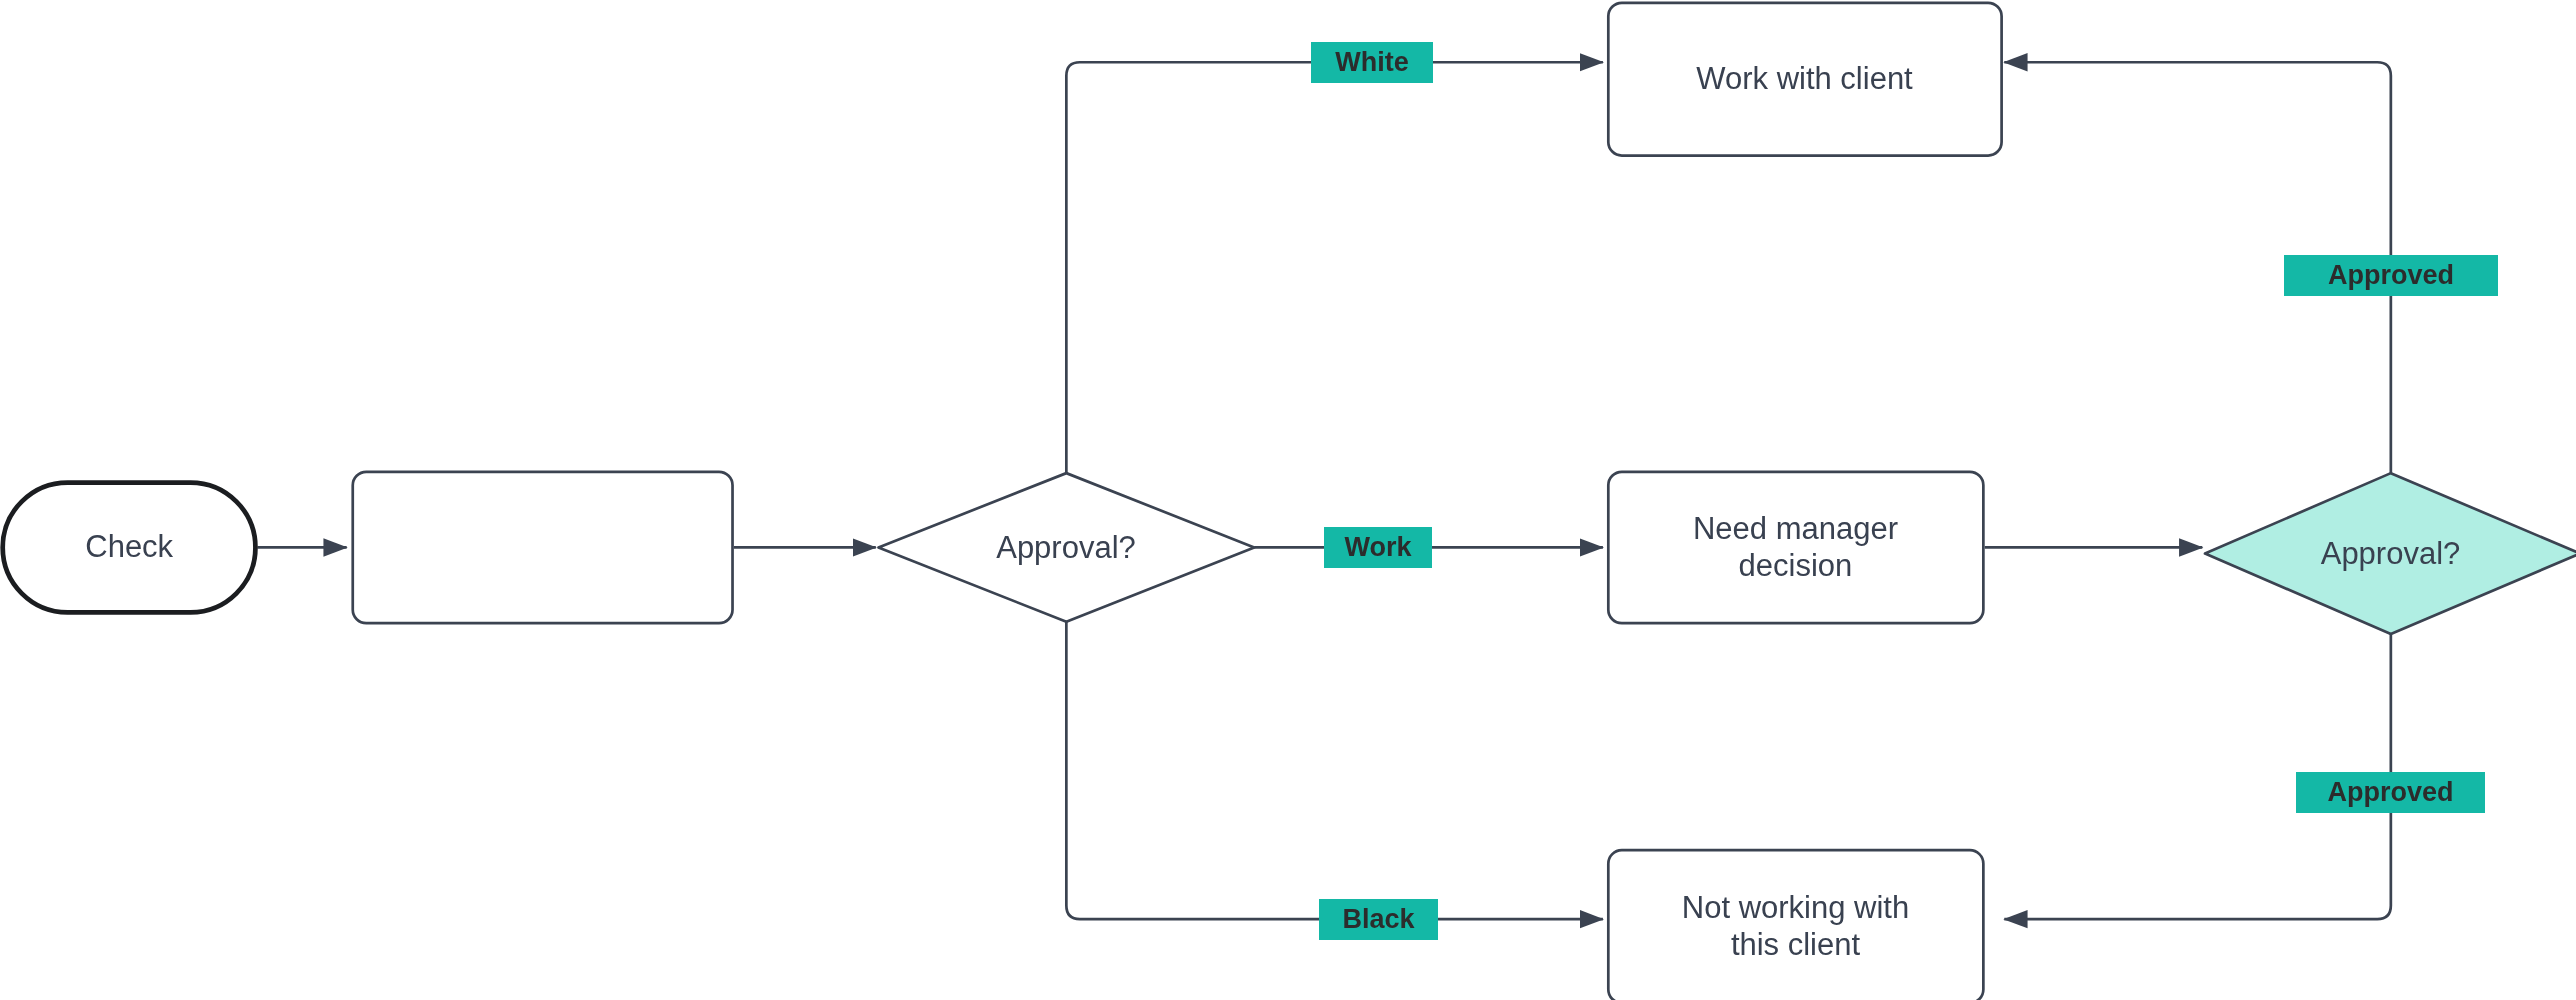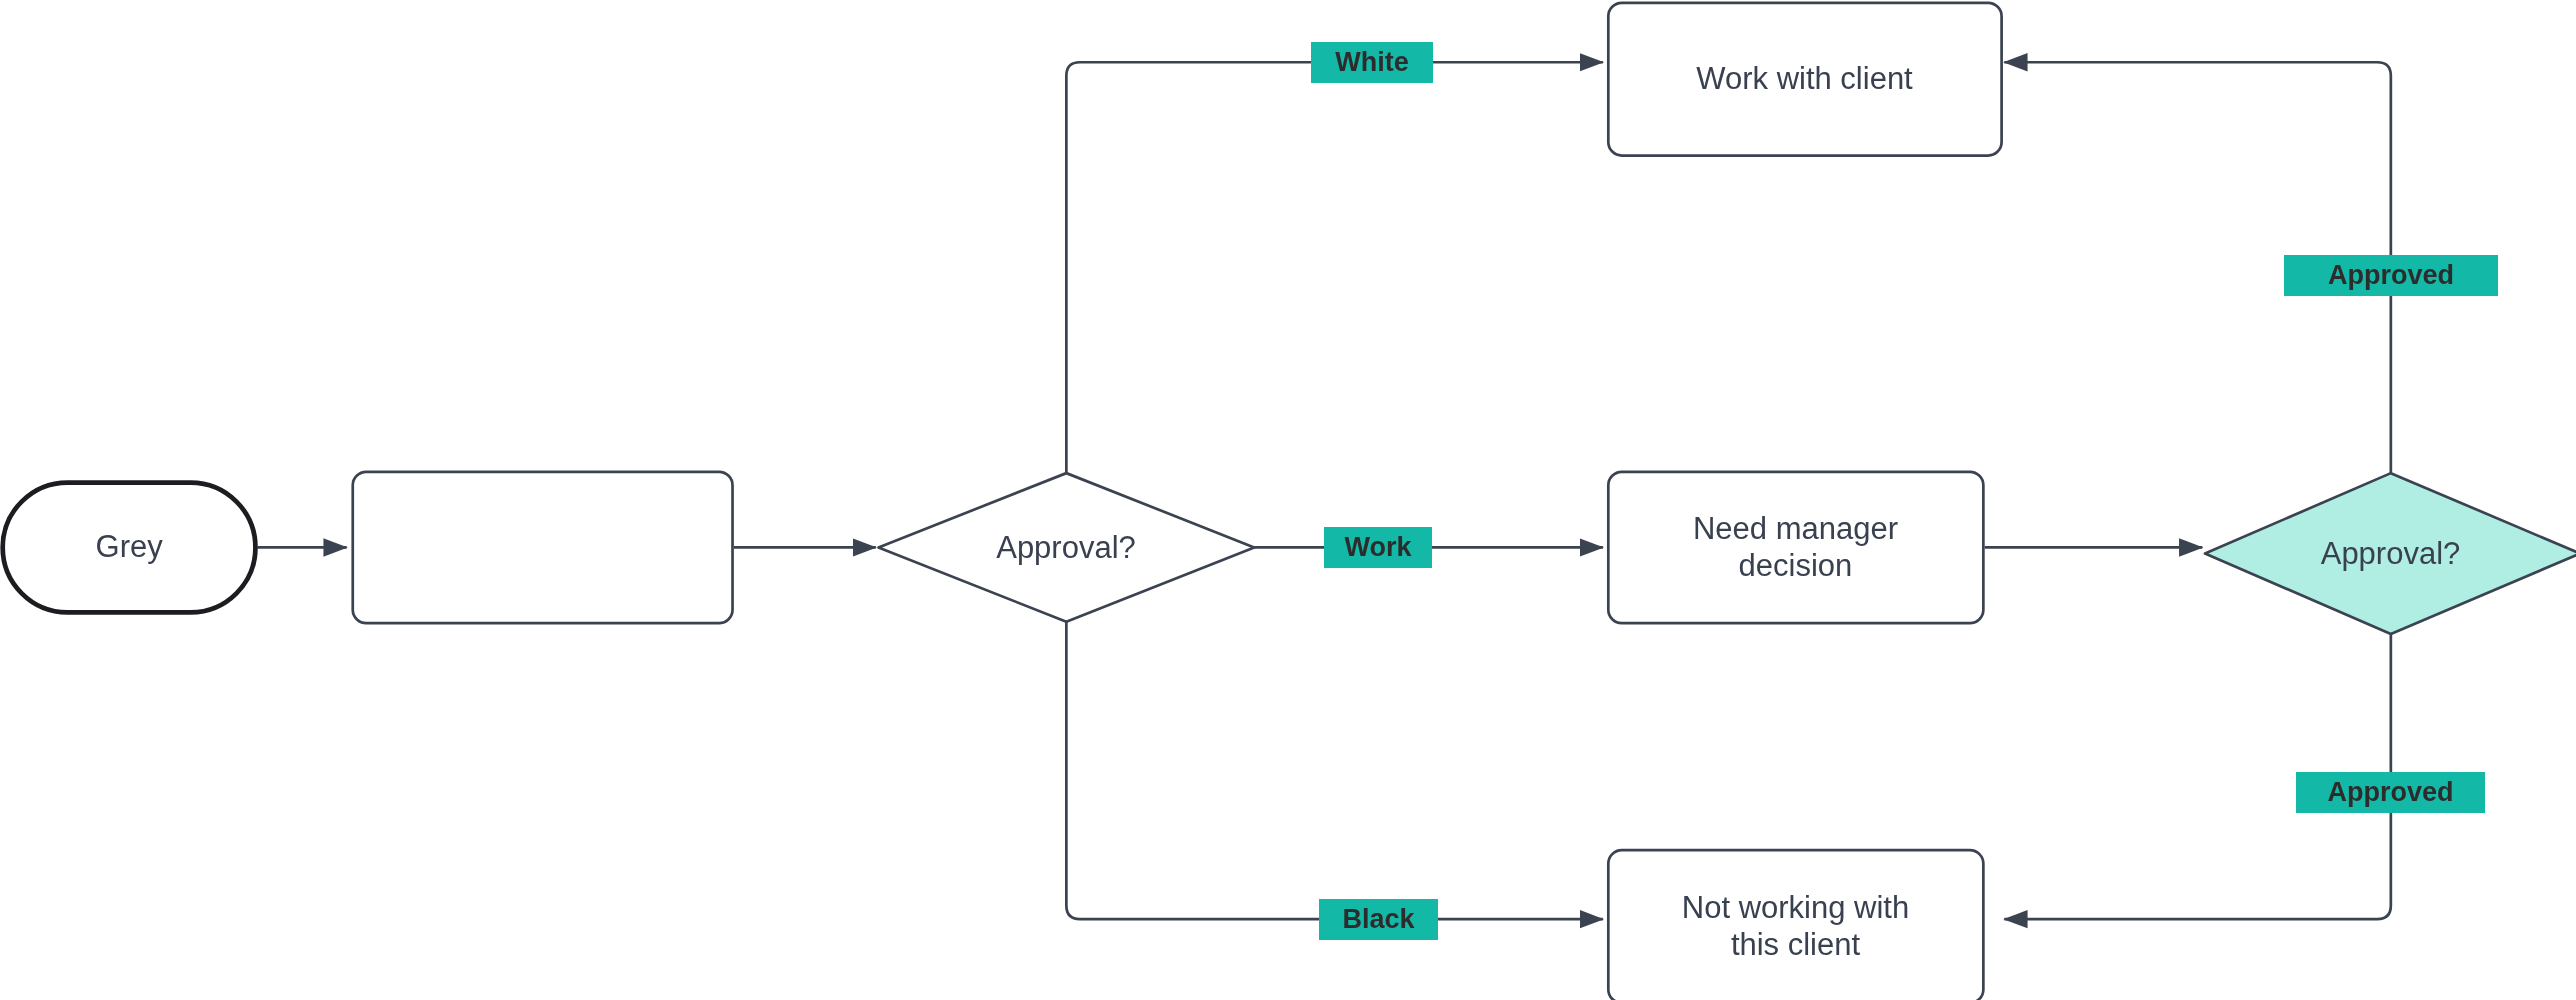--- a/index.html
+++ b/index.html
@@ -94,21 +94,21 @@
 
     <rect x="2380" y="4" width="582" height="226" rx="20" ry="20" fill="#ffffff" stroke="#3b4351" stroke-width="4"></rect>
 
     <rect x="2380" y="698" width="555" height="224" rx="20" ry="20" fill="#ffffff" stroke="#3b4351" stroke-width="4"></rect>
 
     <rect x="2380" y="1258" width="555" height="226" rx="20" ry="20" fill="#ffffff" stroke="#3b4351" stroke-width="4"></rect>
 
     <path d="M3538,700 L3818,819 L3538,938 L3263,819 Z" fill="#b0eee3" stroke="#3b4351" stroke-width="4" stroke-linejoin="round"></path>
   </svg>
 
-  <div class="node-label" style="left:2.7px; top:482px; width:253px; height:130px;">Grey</div>
+  <div class="node-label" style="left:2.7px; top:482px; width:253px; height:130px;">Check</div>
 
 
   <div class="node-label" style="left:878px; top:514px; width:376px; height:68px;">Approval?</div>
 
   <div class="node-label" style="left:1608px; top:2.7px; width:393px; height:153px;">Work with client</div>
 
   <div class="node-label" style="left:1608px; top:472px; width:375px; height:151px;">Need manager
 decision</div>
 
   <div class="node-label" style="left:1608px; top:850px; width:375px; height:153px;">Not working with

